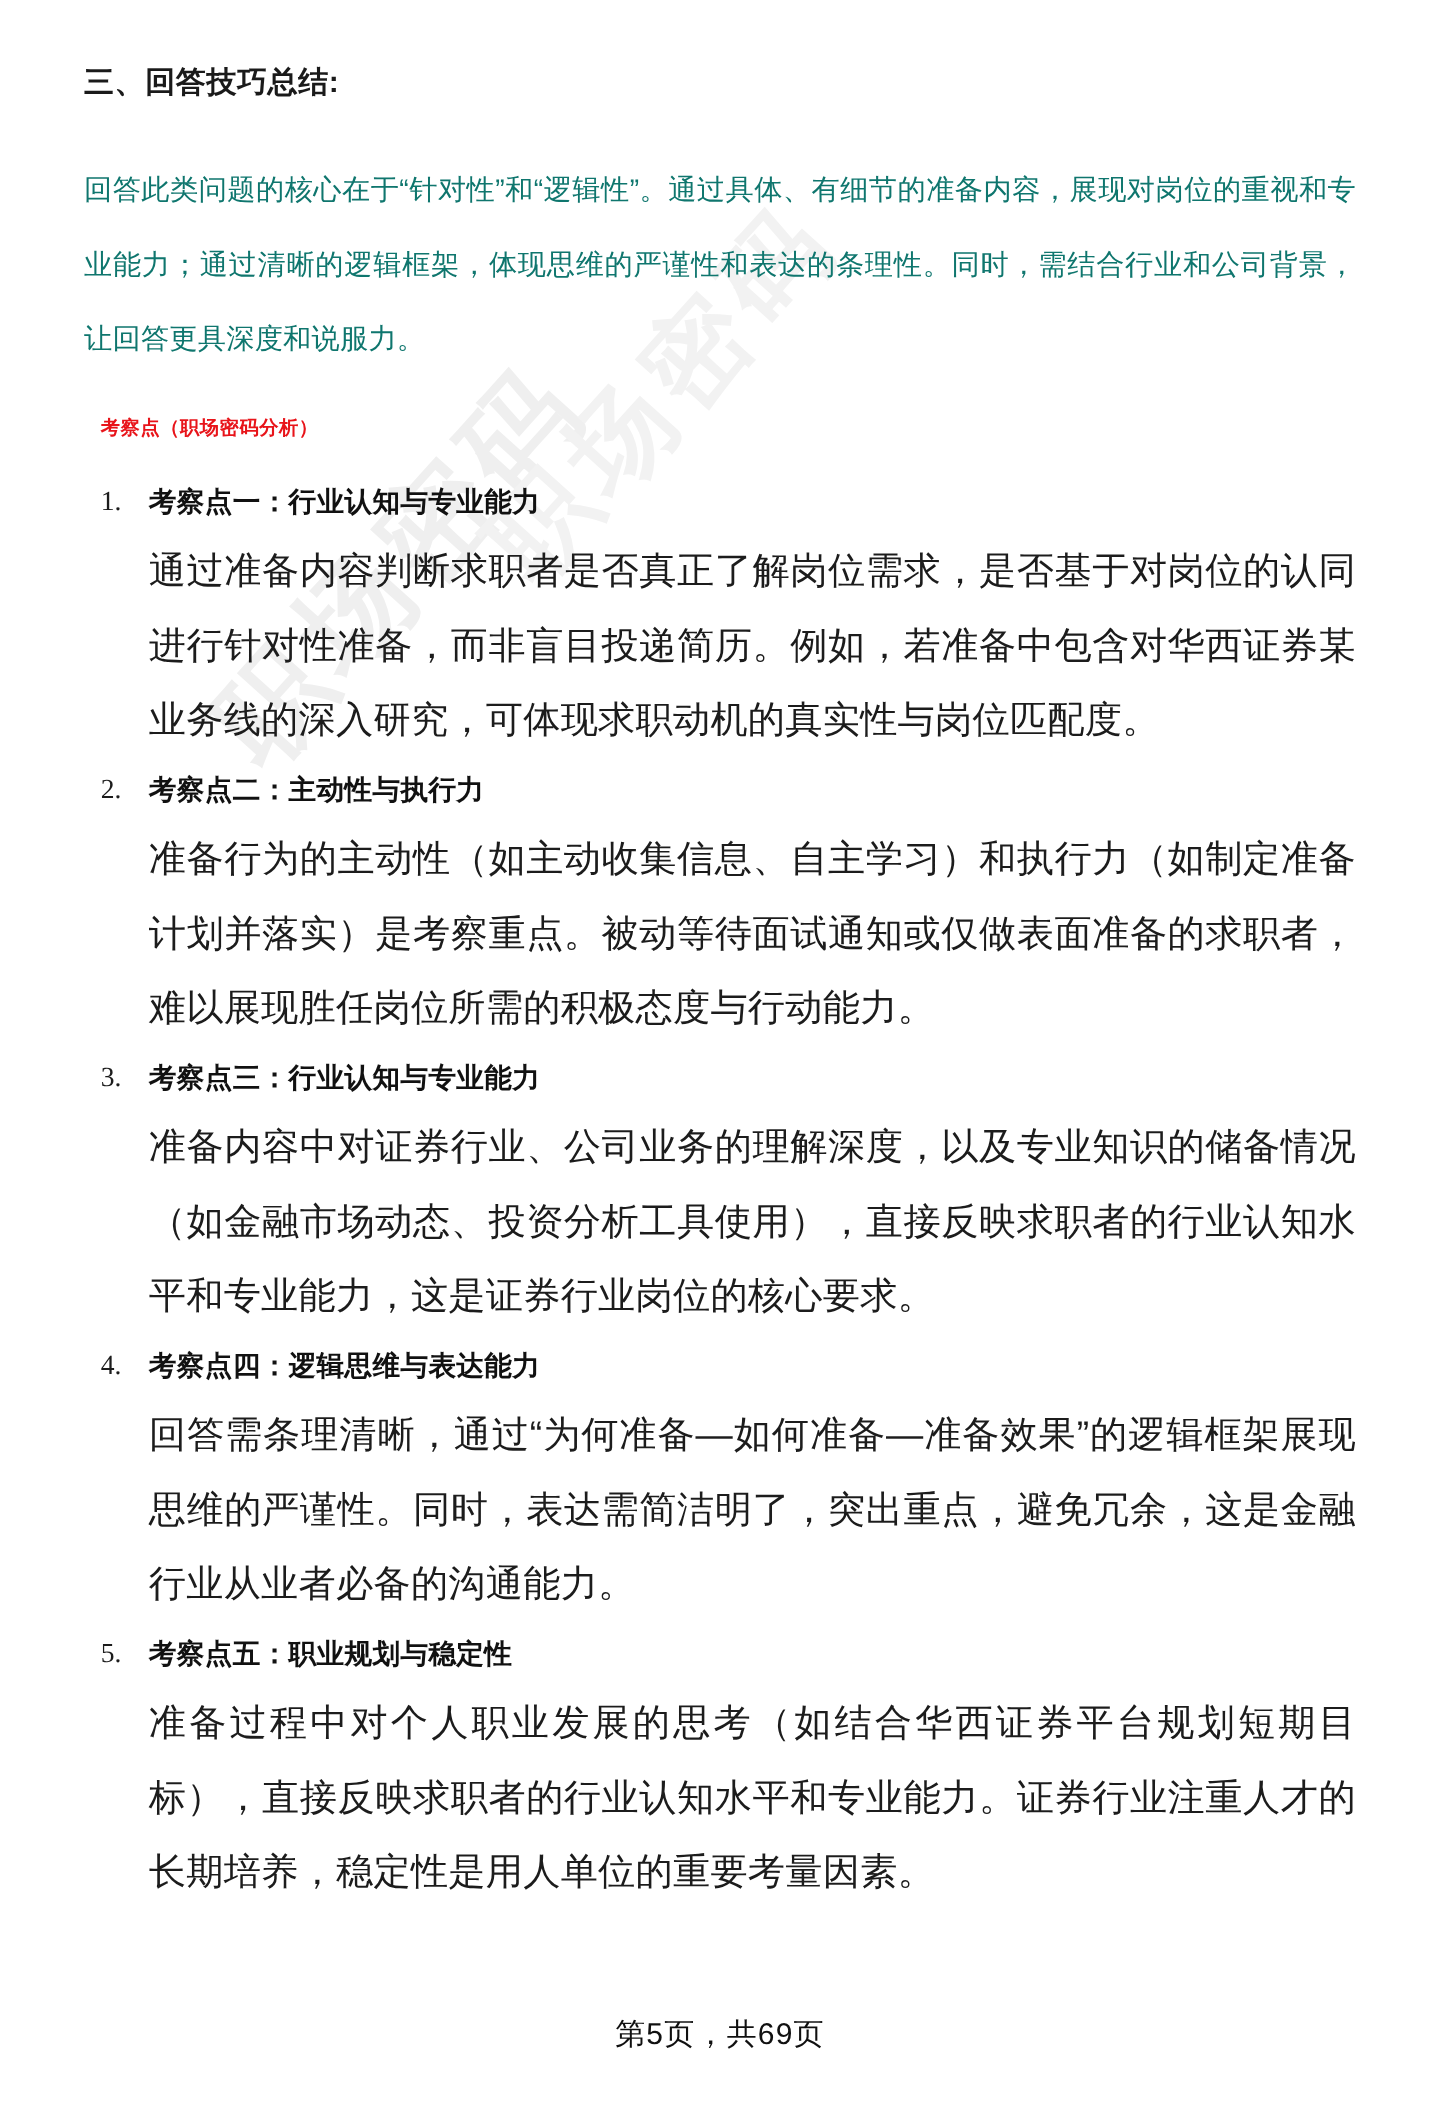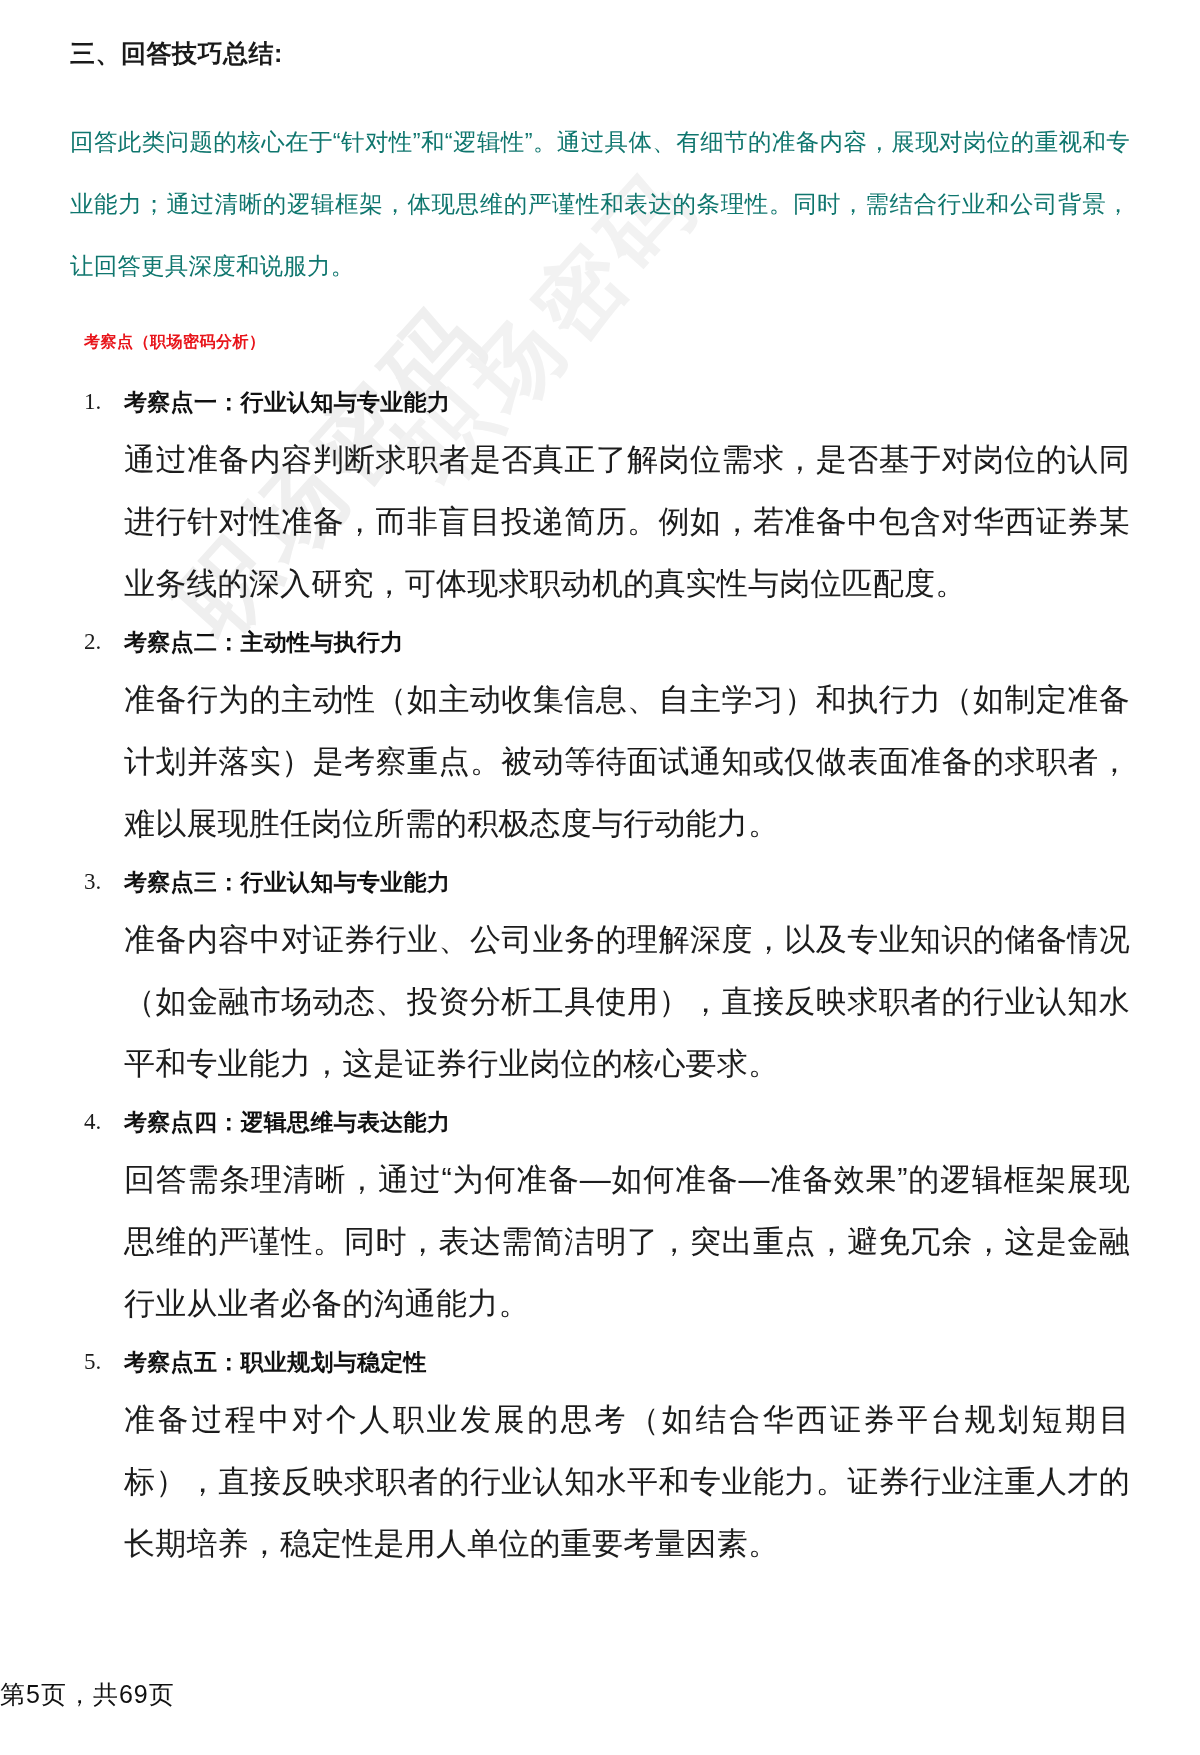--- a/index.html
+++ b/index.html
@@ -50,21 +50,21 @@
     left: 380px;
     top: 430px;
     font-size: 86px;
     color: #f2f2f2;
   }
 
   
   .content {
     position: relative;
     z-index: 2;
-    padding: 36px 70px 0 70px;
+    padding: 52px 70px 0 70px;
   }
 
   .section-heading {
     font-size: 25px;
     font-weight: 700;
     color: #1a1a1a;
     letter-spacing: 0.5px;
     margin: 0 0 40px 0;
     line-height: 1.4;
   }
@@ -129,20 +129,21 @@
     text-justify: inter-ideograph;
     letter-spacing: 0.2px;
   }
 
   
   .page-footer {
     position: absolute;
     left: 0;
     bottom: 44px;
     width: 1200px;
+    text-align: center;
     z-index: 2;
   }
   .page-footer .footer-text {
     font-size: 25px;
     color: #101010;
     letter-spacing: 1px;
     font-family: "Liberation Sans", "DejaVu Sans", sans-serif;
   }
 </style>
 </head>

